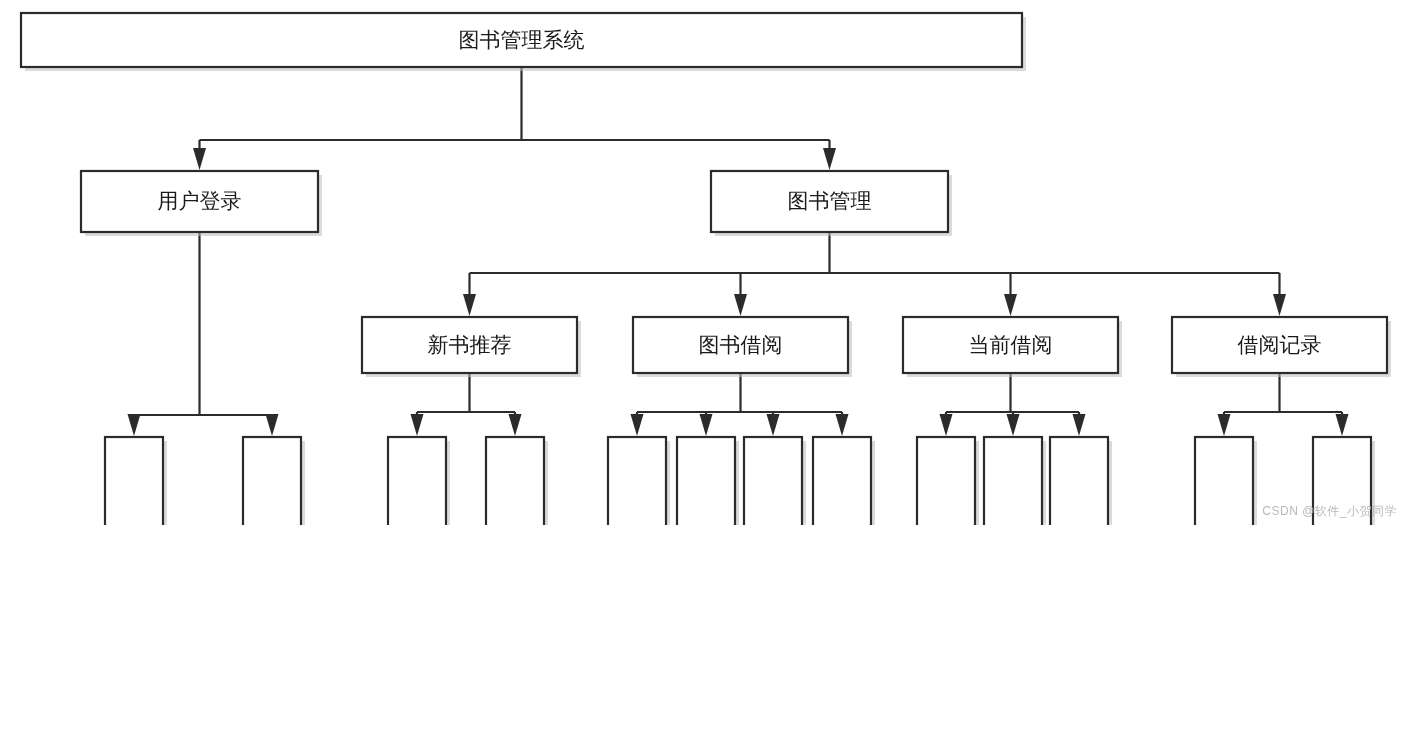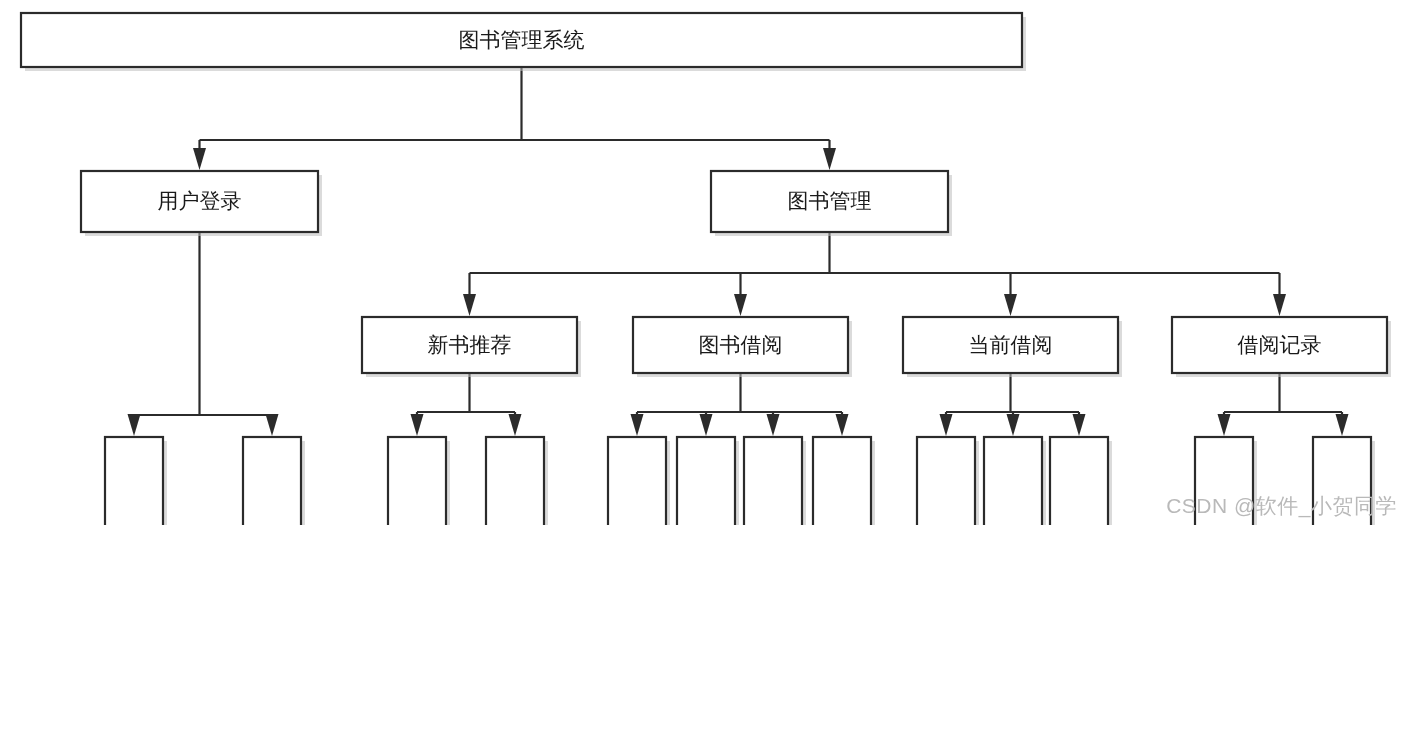--- a/index.html
+++ b/index.html
@@ -66,21 +66,21 @@
     justify-content: center;
     text-align: center;
     pointer-events: none;
     user-select: none;
   }
   .watermark {
     position: absolute;
     right: 8px;
     bottom: 5px;
     font-family: "Liberation Sans", "DejaVu Sans", sans-serif;
-    font-size: 21px;
+    font-size: 12px;
     color: #b9b9b9;
     letter-spacing: 0.5px;
     white-space: nowrap;
     pointer-events: none;
   }
 </style>
 </head>
 <body>
 
 <div id="diagram-root">

